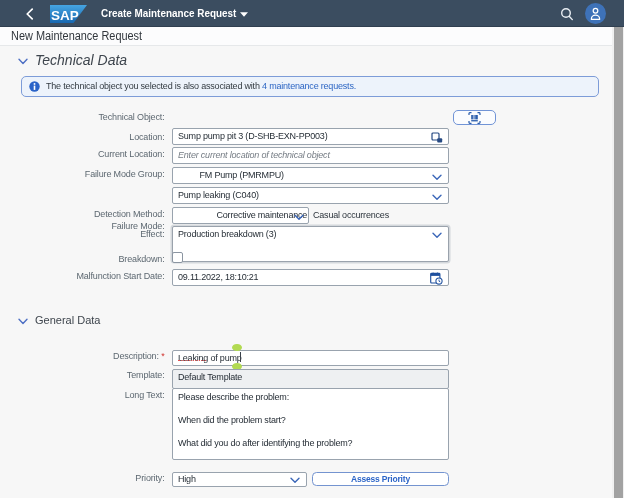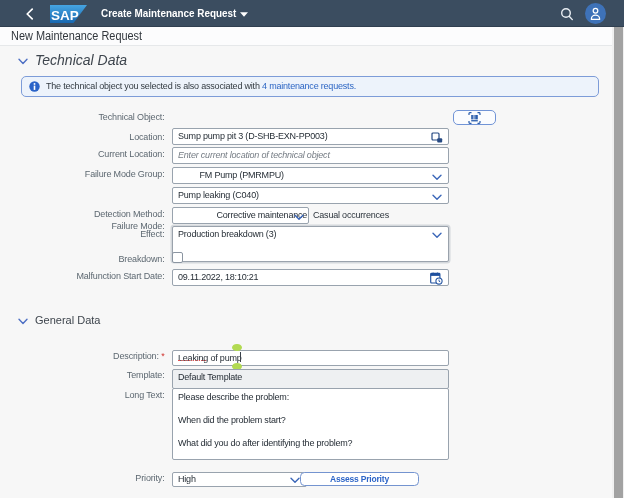--- a/index.html
+++ b/index.html
@@ -154,13 +154,13 @@
 
 <div class="lbl" style="top:389.5px;">Long Text:</div>
 <div class="inp" style="top:388px;height:72px;white-space:normal;line-height:11.6px;padding-top:2.5px;">Please describe the problem:<br><br>When did the problem start?<br><br>What did you do after identifying the problem?</div>
 
 <div class="lbl" style="top:473px;">Priority:</div>
 <div class="inp" style="top:471.5px;width:135px;height:15px;line-height:13px;">High
   <svg class="chev" style="top:4.5px;" width="10" height="7" viewBox="0 0 10 7">
       <polyline points="1,1.2 5,5.2 9,1.2" fill="none" stroke="#3a66b8" stroke-width="1.4" stroke-linecap="round" stroke-linejoin="round"></polyline>
     </svg>
 </div>
-<div class="abs" style="left:300px;top:472px;width:119px;height:14px;border:1px solid #7494d0;border-radius:4.5px;background:#fff;text-align:center;font-size:8.5px;letter-spacing:-0.2px;font-weight:bold;color:#2e66c8;line-height:12px;">Assess Priority</div>
+<div class="abs" style="left:312px;top:472px;width:137px;height:14px;border:1px solid #7494d0;border-radius:4.5px;background:#fff;text-align:center;font-size:8.5px;letter-spacing:-0.2px;font-weight:bold;color:#2e66c8;line-height:12px;">Assess Priority</div>
 
 </body></html>

